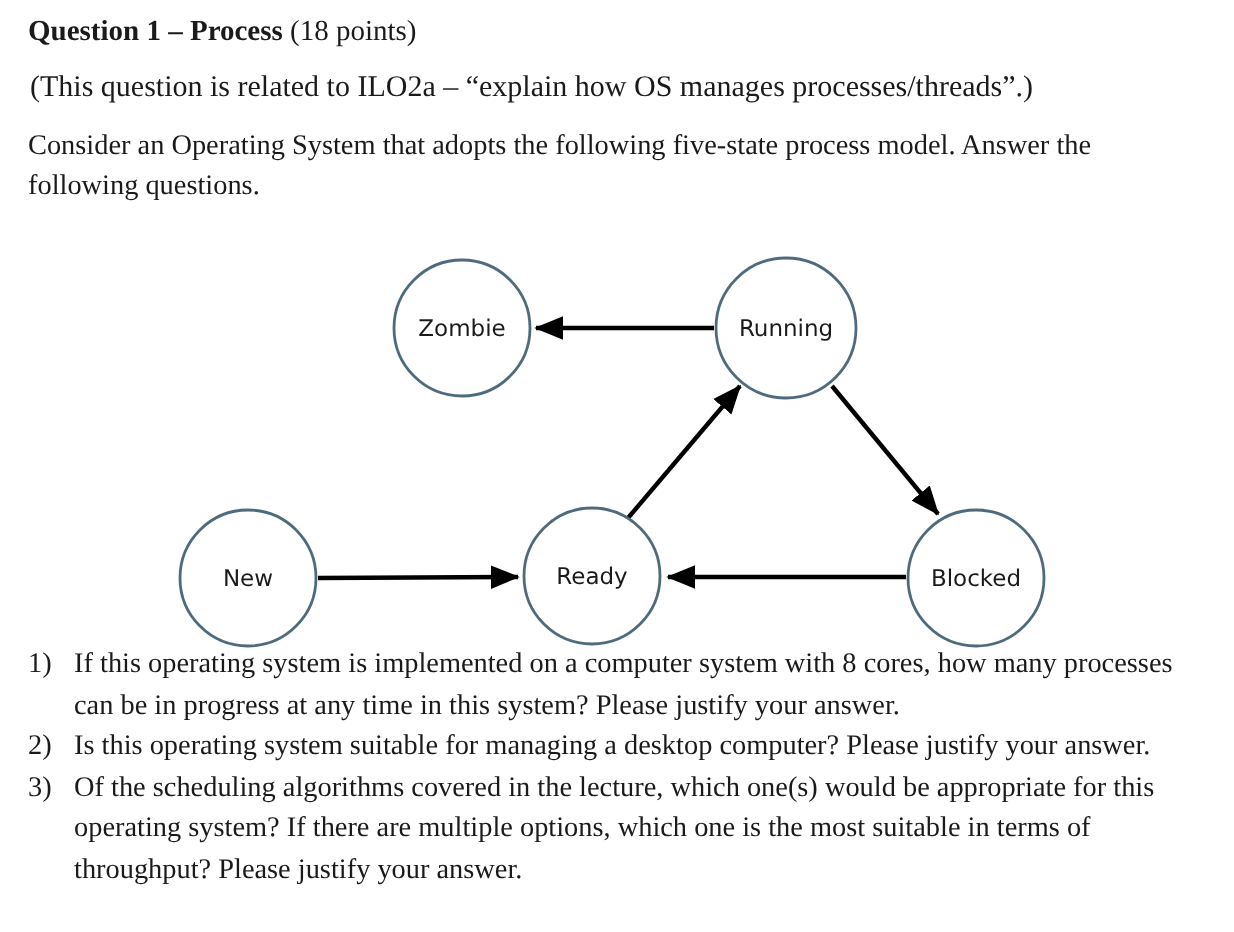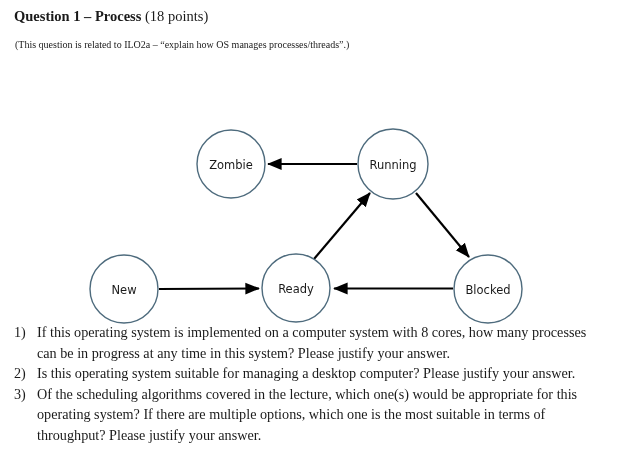--- a/index.html
+++ b/index.html
@@ -37,21 +37,21 @@
   }
   .q-heading .plain {
     font-weight: normal;
   }
 
   
   .ilo-line {
     position: absolute;
     left: 15px;
     top: 36px;
-    font-size: 10px;
+    font-size: 15px;
     line-height: 17px;
     white-space: nowrap;
   }
 
   
   .intro {
     position: absolute;
     left: 14px;
     top: 63px;
     width: 580px;
@@ -121,20 +121,21 @@
 <body>
 
 <div class="page">
 
   <div class="q-heading">
     <span class="bold">Question 1 – Process</span><span class="plain"> (18 points)</span>
   </div>
 
   <div class="ilo-line">(This question is related to ILO2a – “explain how OS manages processes/threads”.)</div>
 
+  <div class="intro">Consider an Operating System that adopts the following five-state process model. Answer the following questions.</div>
 
   <div class="diagram-wrap">
     <svg class="diagram-svg" viewBox="0 0 617 215" xmlns="http://www.w3.org/2000/svg">
       <defs>
         <marker id="arrowhead" markerWidth="7" markerHeight="7" refX="6.2" refY="3.1" orient="auto" markerUnits="strokeWidth">
           <path d="M0,0.4 L6.6,3.1 L0,5.8 z" fill="#000000"></path>
         </marker>
       </defs>
 
       <line class="edge-line" x1="357" y1="45" x2="268" y2="45" marker-end="url(#arrowhead)"></line>

